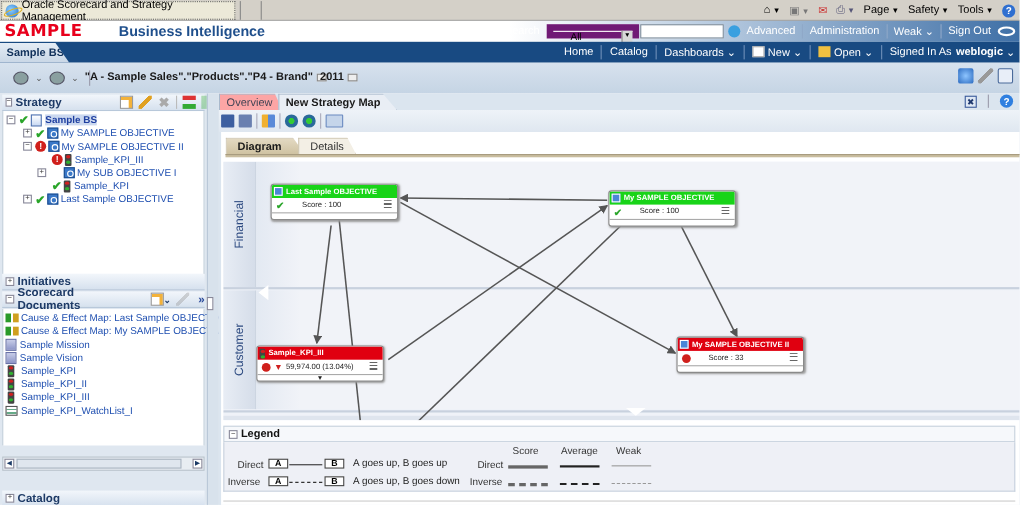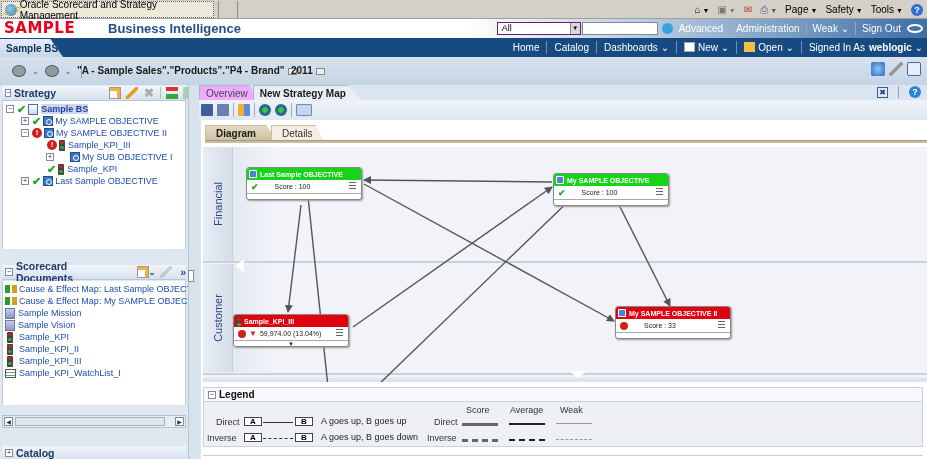--- a/index.html
+++ b/index.html
@@ -14,21 +14,21 @@
 #bt-tools{right:4px;top:1px;height:17px;display:flex;align-items:center;gap:8px;font-size:10px;color:#000}
 #bt-tools span{white-space:nowrap}
 .caret{font-size:7px;margin-left:2px}
 
 #brand{left:0;top:19px;width:927px;height:19px;background:linear-gradient(90deg,#fff 0%,#fff 50%,#b8cbe0 70%,#3e6fa6 100%)}
 #oracle-logo{left:4px;top:19px;font-size:15px;font-weight:bold;color:#e8001c;letter-spacing:0.5px;font-family:"DejaVu Sans",sans-serif;line-height:19px}
 #bi-title{left:108px;top:19px;font-size:13px;font-weight:bold;color:#1f4f8c;line-height:19px}
 #hdr-links{right:0;top:19px;height:19px;display:flex;align-items:center;color:#fff;font-size:10px}
 #hdr-links .sep{width:1px;height:13px;background:#8fa8c8;margin:0 6px}
 #search-label{margin-right:6px}
-#search-select{width:84px;height:13px;background:#fff;border:1px solid #701a75;position:relative;color:#000;font-size:9px;padding-left:4px;line-height:11px}
+#search-select{width:84px;height:13px;background:#fff;border:6px solid #701a75;position:relative;color:#000;font-size:9px;padding-left:16px;line-height:11px}
 #search-select .dd{position:absolute;right:0;top:0;width:10px;height:11px;background:#d8d8d8;border-left:1px solid #888;font-size:6px;text-align:center;line-height:11px}
 #search-input{width:76px;height:13px;background:#fff;border:1px solid #7a8a9a;margin-left:1px}
 #search-go{width:11px;height:11px;border-radius:50%;background:#3aa0e0;margin:0 6px 0 4px}
 
 #navrow{left:0;top:38px;width:927px;height:19px;background:#184a82}
 #doc-tab{left:0;top:39px;width:63px;height:18px;background:linear-gradient(#e4ecf5,#c9d7e6);clip-path:polygon(0 0,80% 0,100% 100%,0 100%);font-weight:bold;font-size:10px;color:#10305a;padding:4px 0 0 6px}
 #nav-links{right:4px;top:38px;height:19px;display:flex;align-items:center;color:#fff;font-size:10px}
 #nav-links .sep{width:1px;height:13px;background:#6e8fb8;margin:0 7px}
 #nav-links b{margin-left:4px}
 .nico{display:inline-block;width:11px;height:10px;margin-right:3px;vertical-align:-1px}
@@ -57,21 +57,21 @@
 .mission{display:inline-block;width:10px;height:11px;background:linear-gradient(#c8cde8,#8d95c7);border:1px solid #6a73a8;margin-right:3px}
 .watch{display:inline-block;width:11px;height:9px;border:1px solid #555;background:repeating-linear-gradient(#fff 0,#fff 2px,#6a8 2px,#6a8 3px);margin-right:3px}
 .cem{display:inline-block;width:12px;height:8px;margin-right:2px;background:linear-gradient(90deg,#2a9a2a 0,#2a9a2a 40%,transparent 40%,transparent 60%,#d0a020 60%);}
 .tb-ic{display:inline-block;width:12px;height:12px;margin-left:5px}
 
 #splitter{left:188px;top:85px;width:11px;height:374px;background:#d8e2ec;border-left:1px solid #b7c6d6}
 #splitter-handle{left:188px;top:270px;width:6px;height:12px;background:#fff;border:1px solid #889}
 
 #main{left:199px;top:85px;width:728px;height:374px;background:#dbe5ef}
 #main-tabs{left:199px;top:85px;height:15px;display:flex}
-.mtab{height:15px;font-size:10px;padding:2px 8px 0 6px;color:#445;background:#f0abfc;border:1px solid #a9b9cc;border-bottom:none;margin-right:-4px;clip-path:polygon(0 0,88% 0,100% 100%,0 100%)}
+.mtab{height:15px;font-size:10px;padding:2px 8px 0 6px;color:#445;background:#fca5a5;border:1px solid #a9b9cc;border-bottom:none;margin-right:-4px;clip-path:polygon(0 0,88% 0,100% 100%,0 100%)}
 .mtab.active{background:#e9eef5;font-weight:bold;color:#1a1a1a;padding-right:14px}
 #main-ctrl{right:6px;top:86px;display:flex;gap:10px;align-items:center}
 #main-toolbar{left:199px;top:100px;width:728px;height:20px;background:linear-gradient(#eef3f8,#dfe7f0);display:flex;align-items:center;padding-left:2px;gap:4px}
 .tbi{width:12px;height:12px;border-radius:1px}
 .tbsep{width:1px;height:14px;background:#aab}
 #content{left:201px;top:120px;width:726px;height:339px;background:#fff}
 #sub-tabs{left:205px;top:125px;display:flex}
 .stab{height:15px;font-size:10px;padding:2px 10px 0 10px;color:#333;background:#f3efe5;border:1px solid #c8bfa8;border-bottom:none;margin-right:-6px;clip-path:polygon(0 0,85% 0,100% 100%,0 100%)}
 .stab.active{background:linear-gradient(#e3d9c2,#cfc2a2);font-weight:bold;color:#1a1a1a;padding-right:20px}
 #subtab-rule{left:205px;top:140px;width:722px;height:3px;background:#c9bd9f;border-top:1px solid #a89c80}
@@ -202,37 +202,41 @@
       <span class="pm">−</span>
         <span class="err">!</span>
         <span class="obj"></span>
         <span>My SAMPLE OBJECTIVE II</span>
     </div>
     <div class="tree-row" style="left:44px;top:38px">
       <span class="err">!</span>
         <span class="kpi"></span>
         <span>Sample_KPI_III</span>
     </div>
-    <div class="tree-row" style="left:43px;top:50px">
+    <div class="tree-row" style="left:31px;top:50px">
       <span class="pm">+</span>
         <span style="width:13px;display:inline-block"></span>
         <span class="obj"></span>
         <span>My SUB OBJECTIVE I</span>
     </div>
     <div class="tree-row" style="left:44px;top:62px">
       <span class="chk">✔</span>
         <span class="kpi"></span>
         <span>Sample_KPI</span>
     </div>
     <div class="tree-row" style="left:18px;top:74px">
       <span class="pm">+</span>
         <span class="chk">✔</span>
         <span class="obj"></span>
         <span>Last Sample OBJECTIVE</span>
     </div>
+  </div>
+  <div class="acc-head" style="top:164px">
+    <span class="pm">+</span>
+      <span>Initiatives</span>
   </div>
   <div class="acc-head" style="top:180px">
     <span class="pm">−</span>
       <span>Scorecard Documents</span>
     <span class="tb-ic" style="margin-left:12px;background:#fff;border:1px solid #999;box-shadow:inset -3px 3px 0 #f3b23a"></span>
       <span style="font-size:8px">⌄</span>
     <span class="tb-ic" style="opacity:.4;background:linear-gradient(135deg,transparent 40%,#999 40%,#999 60%,transparent 60%)"></span>
     <span style="margin-left:8px;color:#2a4a9a">»</span>
   </div>
   <div class="panel-body" style="top:196px;height:124px">

